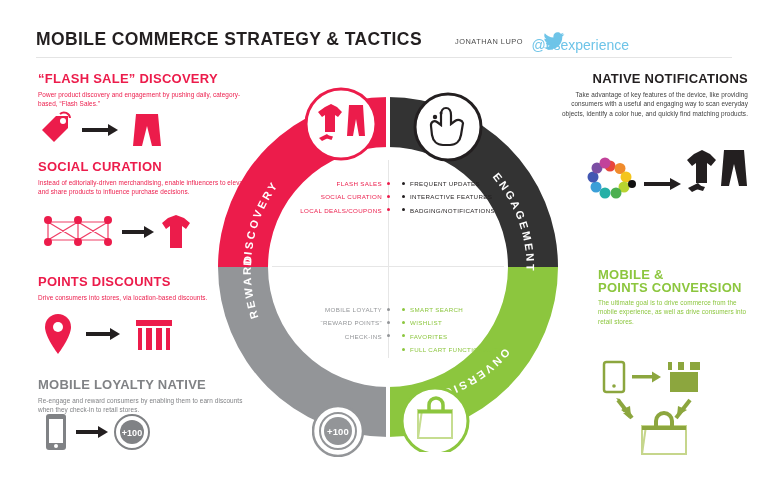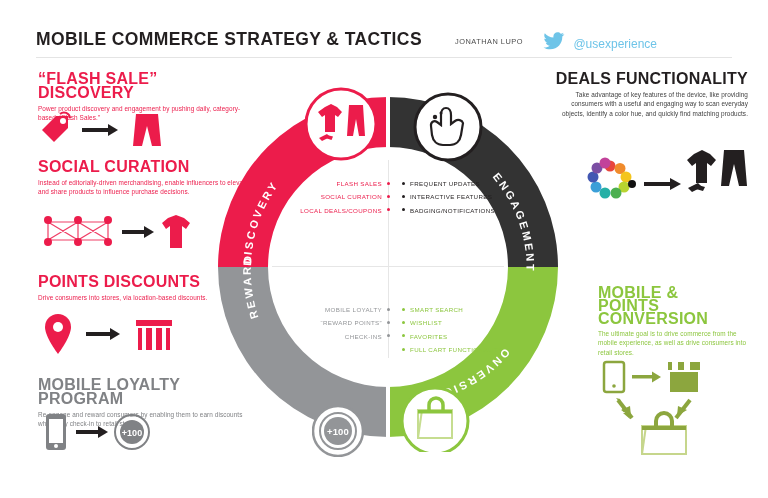--- a/index.html
+++ b/index.html
@@ -39,42 +39,42 @@
   .byline {
     position: absolute;
     right: 150px; top: 37px;
     font-size: 7.4px;
     letter-spacing: 0.5px;
     color: #4d4d4d;
     white-space: nowrap;
   }
   .twitter-handle {
     position: absolute;
-    right: 16px; top: 37px;
-    font-size: 12px;
+    right: 44px; top: 37px;
+    font-size: 14px;
     color: #6ec4e8;
     white-space: nowrap;
   }
   .bird-icon {
     position: absolute;
     right: 108px; top: 32px;
     width: 22px; height: 18px;
   }
   .header-rule {
     position: absolute;
     left: 36px; top: 57px;
     width: 696px; height: 1px;
     background: #e4e4e4;
   }
 
   
   .block { position: absolute; }
   .block h2 {
     margin: 0 0 4px 0;
-    font-size: 16px;
+    font-size: 13px;
     font-weight: bold;
     letter-spacing: 0.25px;
     line-height: 14px;
   }
   .block p {
     margin: 0;
     font-size: 6.4px;
     line-height: 9.4px;
     letter-spacing: 0.08px;
   }
@@ -89,21 +89,21 @@
   .right-align { text-align: right; }
 
   
   #blk-flash    { left: 38px; top: 72px;  width: 215px; }
   #blk-social   { left: 38px; top: 160px; width: 215px; }
   #blk-local    { left: 38px; top: 275px; width: 200px; }
   #blk-loyalty  { left: 38px; top: 378px; width: 215px; }
 
   
   #blk-native     { left: 552px; top: 72px;  width: 196px; }
-  #blk-conversion { left: 598px; top: 286px; width: 150px; }
+  #blk-conversion { left: 598px; top: 268px; width: 150px; }
 
   
   .illus { position: absolute; }
 
   
   .wheel {
     position: absolute;
     left: 203px; top: 82px;
     width: 370px; height: 370px;
   }
@@ -267,42 +267,42 @@
     <g fill="#EC1C4B">
       <path d="M98 8 h36 v6 h-36z"></path>
       <path d="M100 16 h32 v22 h-32z"></path>
       <rect x="104" y="16" width="4" height="22" fill="#fff"></rect>
       <rect x="114" y="16" width="4" height="22" fill="#fff"></rect>
       <rect x="124" y="16" width="4" height="22" fill="#fff"></rect>
     </g>
   </svg>
 
   <div class="block gray" id="blk-loyalty">
-    <h2>MOBILE LOYALTY PROGRAM</h2>
+    <h2>MOBILE LOYALTY NATIVE</h2>
     <p>Re-engage and reward consumers by enabling them to earn discounts when they check-in to retail stores.</p>
   </div>
   <svg class="illus" style="left:42px; top:412px;" width="110" height="42" viewBox="0 0 110 42">
     <g fill="#808285">
       <rect x="4" y="2" width="20" height="36" rx="3"></rect>
       <rect x="7" y="7" width="14" height="24" fill="#fff"></rect>
       <circle cx="14" cy="34" r="2" fill="#fff"></circle>
     </g>
     <g fill="#231f20">
       <path d="M34 18 h22 v4 h-22z"></path>
       <path d="M56 14 l10 6 -10 6 z"></path>
     </g>
     <g>
       <circle cx="90" cy="20" r="17" fill="none" stroke="#808285" stroke-width="2"></circle>
       <circle cx="90" cy="20" r="12" fill="#808285"></circle>
       <text x="90" y="23.5" text-anchor="middle" font-family="Liberation Sans, sans-serif" font-size="9" font-weight="bold" fill="#ffffff">+100</text>
     </g>
   </svg>
 
   <div class="block dark right-align" id="blk-native">
-    <h2>DEALS FUNCTIONALITY</h2>
+    <h2>NATIVE NOTIFICATIONS</h2>
     <p>Take advantage of key features of the device, like providing consumers with a useful and engaging way to scan everyday objects, identify a color hue, and quickly find matching products.</p>
   </div>
   <svg class="illus" style="left:586px; top:140px;" width="162" height="60" viewBox="0 0 162 60">
     <g>
       <circle cx="24" cy="26" r="5.5" fill="#e8453c"></circle>
       <circle cx="34" cy="28.5" r="5.5" fill="#f08b2c"></circle>
       <circle cx="40" cy="37" r="5.5" fill="#f4c51e"></circle>
       <circle cx="38" cy="47" r="5.5" fill="#b8d430"></circle>
       <circle cx="30" cy="53" r="5.5" fill="#4caf50"></circle>
       <circle cx="19" cy="53" r="5.5" fill="#26b0a6"></circle>

